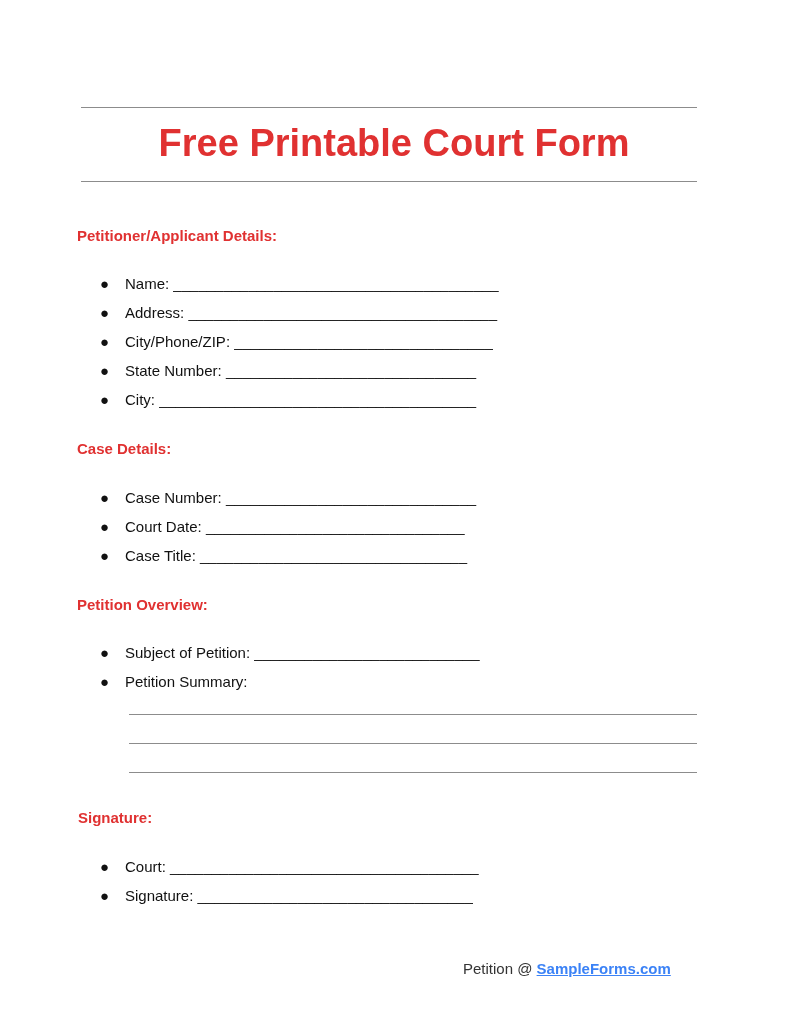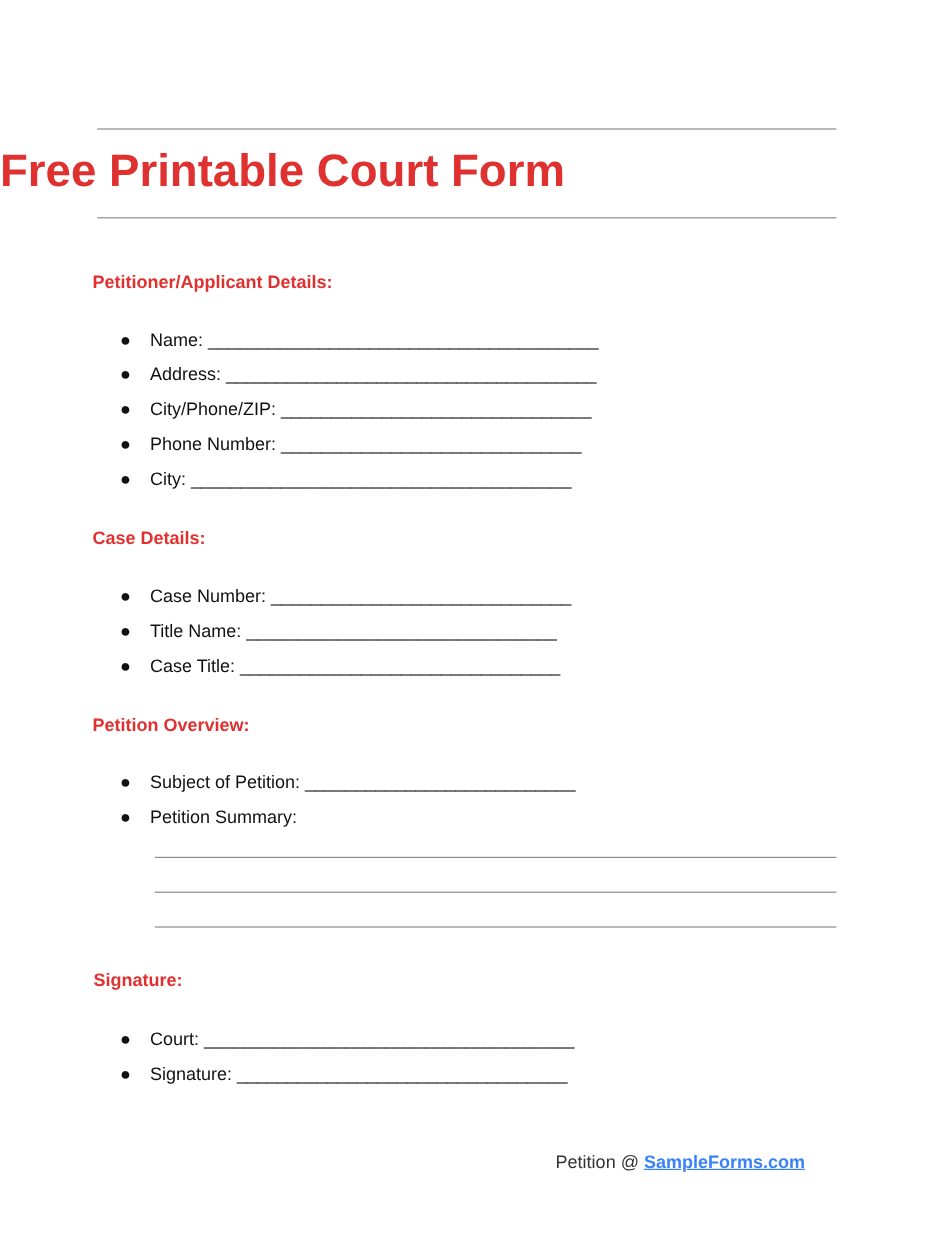--- a/index.html
+++ b/index.html
@@ -1,43 +1,43 @@
 <!DOCTYPE html>
 <html><head>
 <meta charset="utf-8">
 <style>
   html, body { margin:0; padding:0; background:#ffffff; }
   body { width:788px; height:1031px; position:relative; font-family:"Liberation Sans", sans-serif; color:#111; overflow:hidden; }
   .rule { position:absolute; left:81px; width:616px; height:0; border-top:1px solid #8c8c8c; }
-  .title { position:absolute; left:0; width:788px; top:122px; text-align:left; font-size:38px; font-weight:bold; color:#e03131; }
+  .title { position:absolute; left:0; width:788px; top:122px; text-align:center; font-size:38px; font-weight:bold; color:#e03131; }
   .heading { position:absolute; font-size:15px; font-weight:bold; color:#e03131; }
   .item { position:absolute; left:100px; font-size:15px; font-weight:normal; color:#111; white-space:nowrap; }
   .item .bullet { display:inline-block; width:25px; }
   .line { position:absolute; left:129px; width:568px; border-top:1px solid #8c8c8c; }
   .footer { position:absolute; top:960px; left:463px; font-size:15px; color:#333; white-space:nowrap; }
   .footer .brand { color:#3b82f6; font-weight:bold; text-decoration:underline; }
 </style>
 </head>
 <body>
 
 <div>
   <div class="rule" style="top:107px"></div>
   <div class="title">Free Printable Court Form</div>
   <div class="rule" style="top:181px"></div>
 
   <div class="heading" style="left:77px;top:227px">Petitioner/Applicant Details:</div>
   <div class="item" style="top:275px"><span class="bullet">●</span><span>Name: </span><span>_______________________________________</span></div>
   <div class="item" style="top:304px"><span class="bullet">●</span><span>Address: </span><span>_____________________________________</span></div>
   <div class="item" style="top:333px"><span class="bullet">●</span><span>City/Phone/ZIP: </span><span>_______________________________</span></div>
-  <div class="item" style="top:362px"><span class="bullet">●</span><span>Phone Number: </span><span>______________________________</span></div>
+  <div class="item" style="top:362px"><span class="bullet">●</span><span>State Number: </span><span>______________________________</span></div>
   <div class="item" style="top:391px"><span class="bullet">●</span><span>City: </span><span>______________________________________</span></div>
 
   <div class="heading" style="left:77px;top:440px">Case Details:</div>
   <div class="item" style="top:489px"><span class="bullet">●</span><span>Case Number: </span><span>______________________________</span></div>
-  <div class="item" style="top:518px"><span class="bullet">●</span><span>Title Name: </span><span>_______________________________</span></div>
+  <div class="item" style="top:518px"><span class="bullet">●</span><span>Court Date: </span><span>_______________________________</span></div>
   <div class="item" style="top:547px"><span class="bullet">●</span><span>Case Title: </span><span>________________________________</span></div>
 
   <div class="heading" style="left:77px;top:596px">Petition Overview:</div>
   <div class="item" style="top:644px"><span class="bullet">●</span><span>Subject of Petition: </span><span>___________________________</span></div>
   <div class="item" style="top:673px"><span class="bullet">●</span><span>Petition Summary:</span></div>
   <div class="line" style="top:714px"></div>
   <div class="line" style="top:743px"></div>
   <div class="line" style="top:772px"></div>
 
   <div class="heading" style="left:78px;top:809px">Signature:</div>

